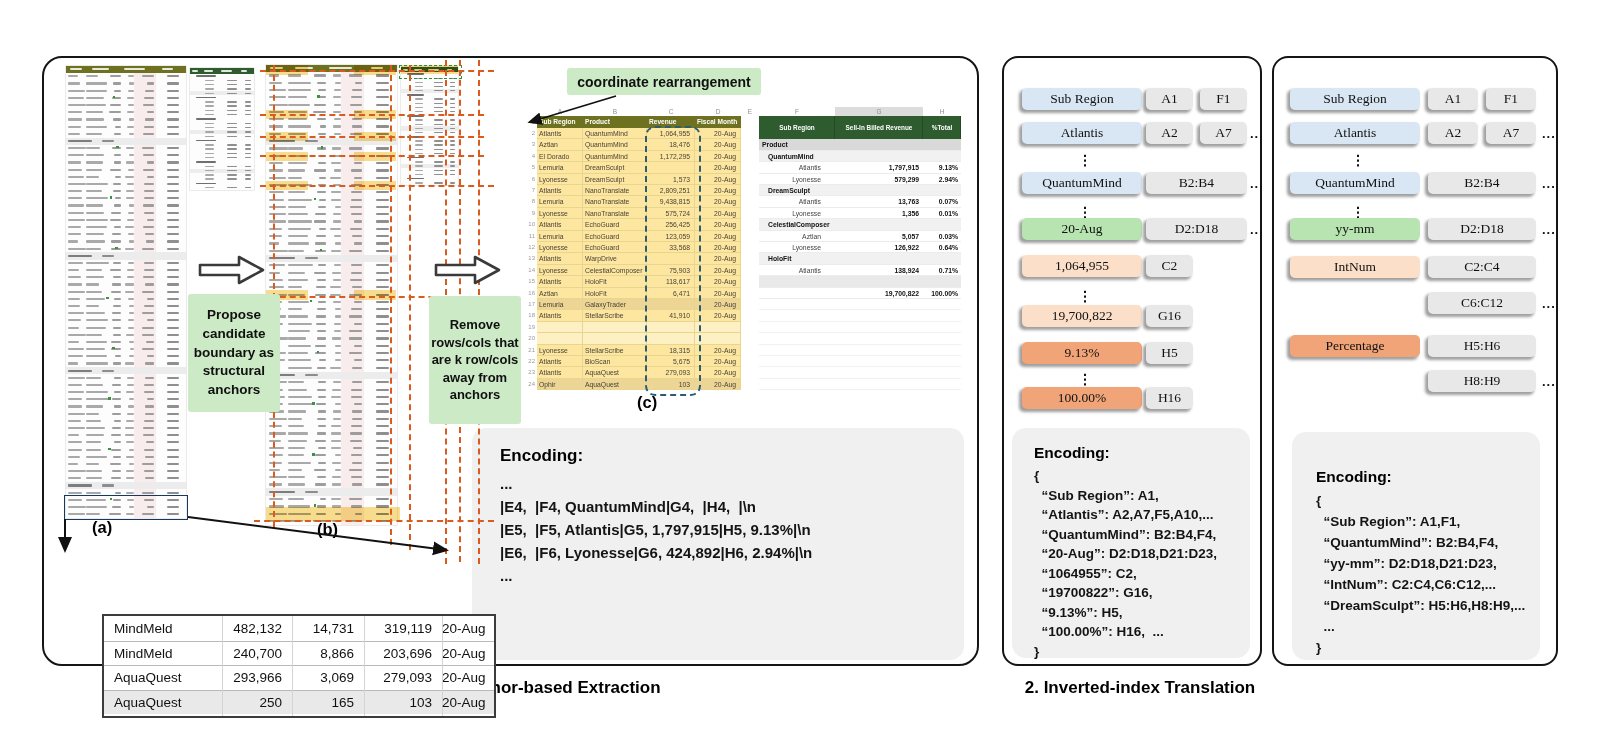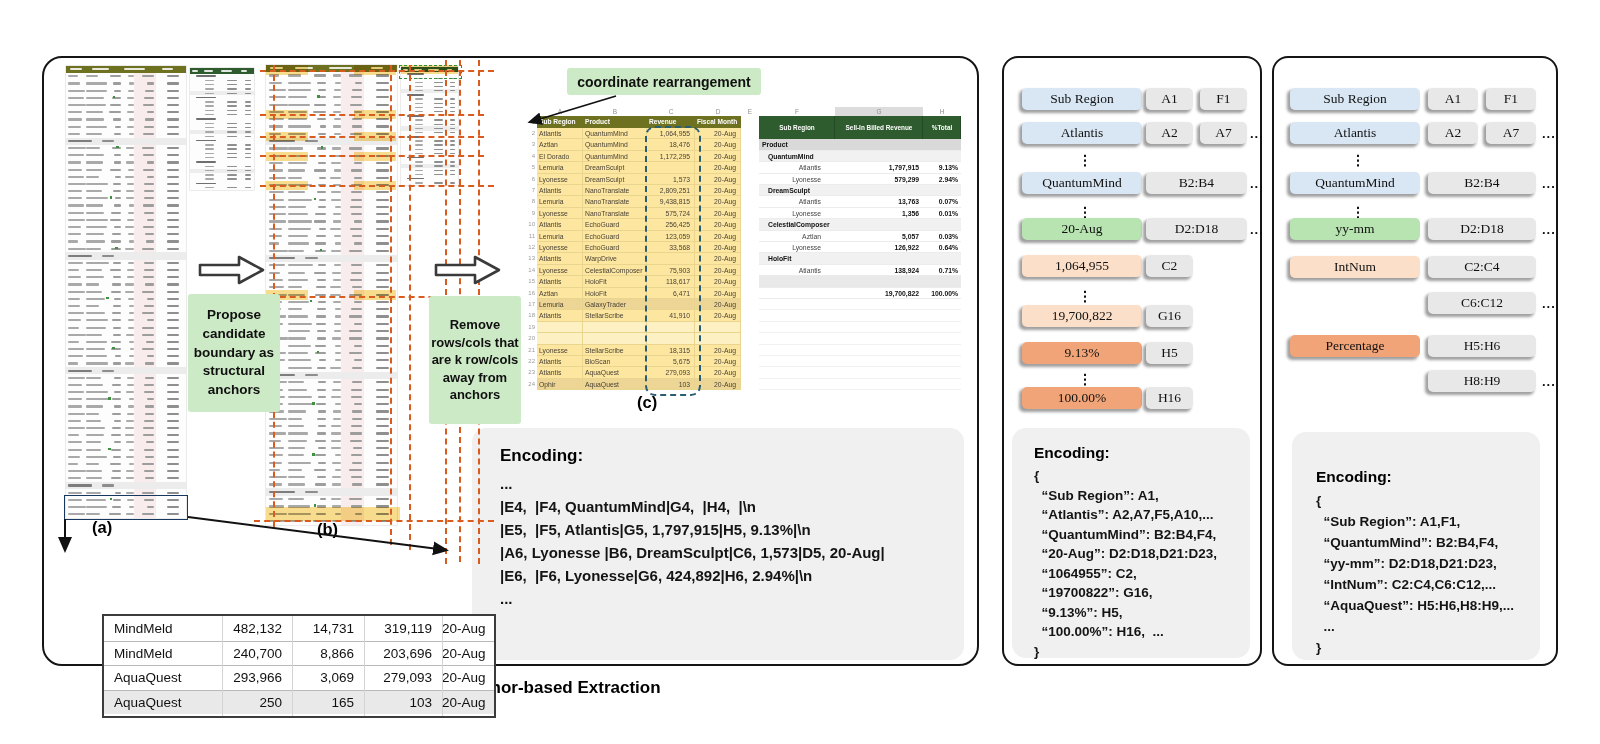--- a/index.html
+++ b/index.html
@@ -1229,21 +1229,20 @@
         <div style="position: absolute; left: 338px; top: 0px; height: 100%; width: 0px; border-left: 1px solid rgb(212, 212, 212);"></div>
         <div class="zcell" style="left: 338px; top: 73.5px; width: 52px; text-align: right; padding-right: 10px; box-sizing: border-box;">20-Aug</div>
       </div>
 
     <div class="encbox" style="left:428px;top:370px;width:492px;height:232px;padding:0;">
       <div class="enc-title" style="position:absolute;left:28px;top:18px;font-size:17px;">Encoding:</div>
       <div id="enc1" style="position:absolute;left:28px;top:44px;font-size:15px;font-weight:600;line-height:23px;">
           <div class="enc-line" style="position: relative;">...</div>
           <div class="enc-line" style="position: relative;">|E4,  |F4, QuantumMind|G4,  |H4,  |\n</div>
           <div class="enc-line" style="position: relative;">|E5,  |F5, Atlantis|G5, 1,797,915|H5, 9.13%|\n</div>
-          <div class="enc-line" style="position: relative;">|A6, Lyonesse |B6, DreamSculpt|C6, 1,573|D5, 20-Aug|</div>
           <div class="enc-line" style="position: relative;">|E6,  |F6, Lyonesse|G6, 424,892|H6, 2.94%|\n</div>
           <div class="enc-line" style="position: relative;">...</div>
         </div>
     </div>
 
     <svg id="p1overlay" width="933" height="606" style="position:absolute;left:0;top:0;z-index:9;pointer-events:none;">
       <defs>
         <marker id="ah" markerWidth="9" markerHeight="9" refX="6.5" refY="3.5" orient="auto">
           <path d="M0,0 L8,3.5 L0,7 Z" fill="#111"></path>
         </marker>
@@ -1326,21 +1325,22 @@
         <div class="hdots" style="left: 268px; top: 316px;">...</div>
       </div>
     <div class="encbox" style="left:18px;top:374px;width:248px;height:228px;">
       <div class="enc-title" style="position:absolute;left:24px;top:36px;font-size:15.5px;">Encoding:</div>
       <div id="enc3" style="position:absolute;left:24px;top:58px;font-size:13.5px;font-weight:600;line-height:21px;">
           <div class="enc-line" style="position: relative;">{</div>
           <div class="enc-line" style="position: relative;">  “Sub Region”: A1,F1,</div>
           <div class="enc-line" style="position: relative;">  “QuantumMind”: B2:B4,F4,</div>
           <div class="enc-line" style="position: relative;">  “yy-mm”: D2:D18,D21:D23,</div>
           <div class="enc-line" style="position: relative;">  “IntNum”: C2:C4,C6:C12,...</div>
-          <div class="enc-line" style="position: relative;">  “AquaQuest”: H5:H6,H8:H9,...</div>
+          <div class="enc-line" style="position: relative;">  “DreamSculpt”: H5:H6,H8:H9,...</div>
           <div class="enc-line" style="position: relative;">  ...</div>
           <div class="enc-line" style="position: relative;">}</div>
         </div>
     </div>
   </div>
 
   <div class="caption" style="left:42px;width:933px;">1. Structural-anchor-based Extraction</div>
+  <div class="caption" style="left:1012px;width:256px;">2. Inverted-index Translation</div>
 </div>
 
 </body></html>

